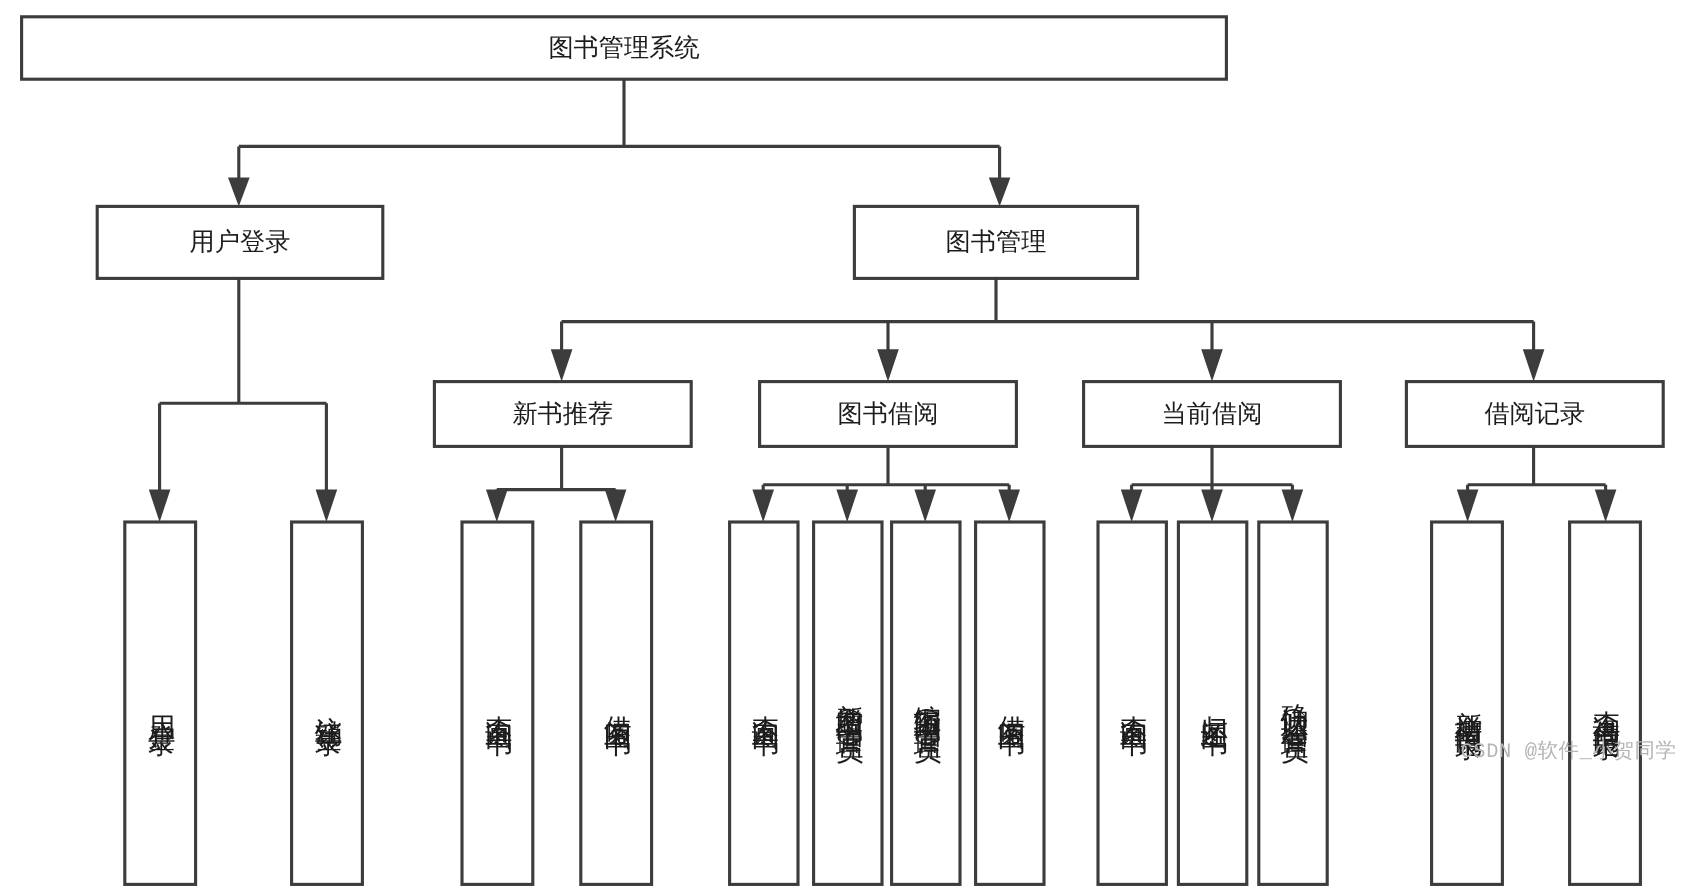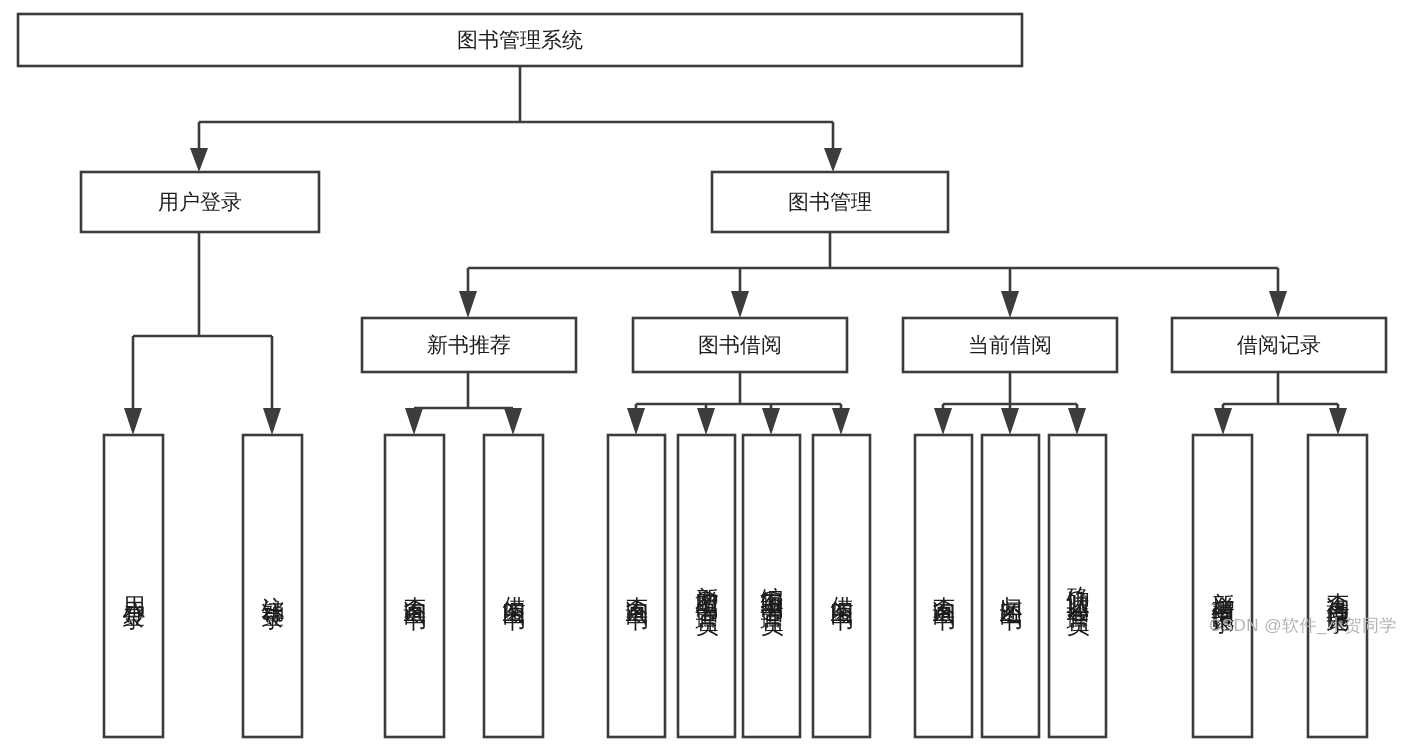--- a/index.html
+++ b/index.html
@@ -60,21 +60,21 @@
     line-height: 1.12;
     letter-spacing: 4px;
     color: #1c1c1c;
     white-space: nowrap;
     pointer-events: none;
   }
   .watermark {
     position: absolute;
     right: 8px;
     bottom: 4px;
-    font-family: Liberation Sans, sans-serif;
+    font-family: Liberation Mono, monospace;
     font-size: 17px;
     color: #b4b4b4;
     letter-spacing: 0.5px;
     white-space: nowrap;
   }
 </style>
 </head>
 <body>
 
 <div id="diagram-root">

